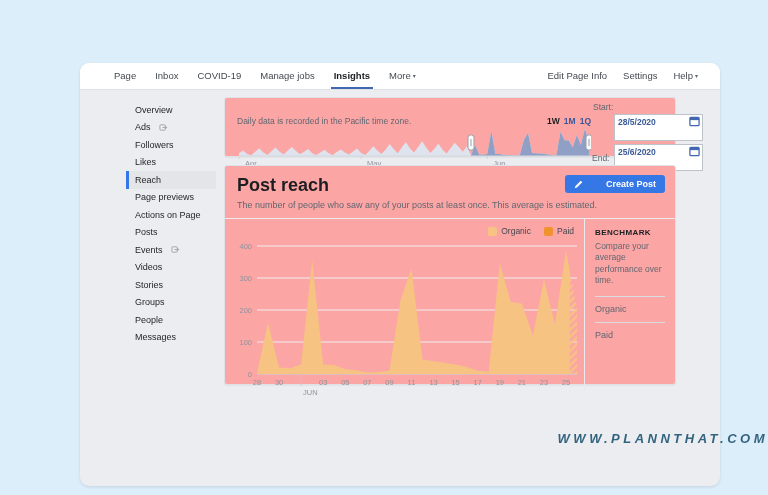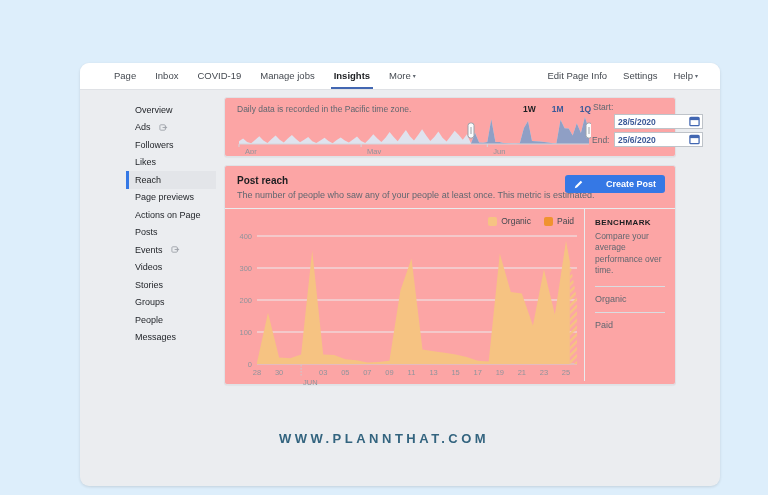--- a/index.html
+++ b/index.html
@@ -39,57 +39,57 @@
   .side-item .ext{margin-left:8px;display:inline-flex;opacity:.55;}
   .content{flex:1;padding-top:7px;}
   .card{
     background:#fca5a5;width:452px;border:1px solid #dfe2e6;border-radius:3px;
     box-sizing:border-box;box-shadow:0 1px 1px rgba(0,0,0,.04);
   }
   
   .timeline-card{height:60px;display:flex;}
   .tl-left{width:366px;box-sizing:border-box;padding:6px 0 0 12px;}
   .tl-head{display:flex;width:354px;font-size:8.5px;color:#606770;align-items:baseline;}
-  .tl-ranges{margin-left:auto;display:flex;gap:16px;font-weight:bold;}
+  .tl-ranges{margin-left:auto;display:flex;gap:4px;font-weight:bold;margin-top:12px;}
   .range-link{color:#3b5998;cursor:pointer;}
   .range-link.active{color:#1c1e21;}
   .tl-right{flex:1;box-sizing:border-box;padding:4px 6px 0 1px;font-size:8.5px;color:#606770;}
   .date-label-solo{margin:0 0 2px 1px;}
   .date-row{display:flex;align-items:center;margin-bottom:3px;}
   .date-row .dlbl{width:22px;flex-shrink:0;}
   .date-input{
     display:flex;align-items:center;border:1px solid #bec3c9;background:#fff;
-    height:13px;padding:0 2px 0 3px;flex:1;cursor:text;gap:33px;
+    height:13px;padding:0 2px 12px 3px;flex:1;cursor:text;gap:33px;
   }
   .date-value{color:#3b5998;font-weight:bold;font-size:8.5px;flex:1;}
   
   .reach-card{margin-top:8px;height:220px;position:relative;}
   .reach-header{padding:9px 12px 8px;border-bottom:1px solid #e9ebee;}
-  .reach-title{font-size:10px;font-weight:bold;color:#1c1e21;}
+  .reach-title{font-size:18px;font-weight:bold;color:#1c1e21;}
   .reach-desc{font-size:9px;color:#606770;margin-top:4px;}
   .create-btn{
     position:absolute;right:10px;top:9px;background:#3578e5;color:#fff;
     font-size:9px;font-weight:bold;border-radius:3px;padding:4px 9px;
     display:flex;gap:23px;align-items:center;cursor:pointer;
   }
   .reach-body{display:flex;height:172px;}
   .chart-zone{width:359px;box-sizing:border-box;position:relative;padding:4px 0 0 6px;}
   .legend{position:absolute;top:7px;right:10px;display:flex;gap:13px;align-items:center;font-size:8.5px;color:#444950;}
   .legend-entry{display:flex;align-items:center;}
   .swatch{width:9px;height:9px;border-radius:2px;margin-right:4px;}
   .main-chart{margin-top:13px;}
   .benchmark{flex:1;border-left:1px solid #e9ebee;padding:9px 10px;box-sizing:border-box;}
   .bm-title{font-size:8px;font-weight:bold;letter-spacing:.4px;color:#1c1e21;}
   .bm-desc{font-size:8.5px;color:#606770;margin-top:4px;line-height:1.35;padding-bottom:9px;border-bottom:1px solid #dadde1;}
   .bm-item{font-size:9px;color:#606770;padding:7px 0 8px;border-bottom:1px solid #dadde1;cursor:pointer;}
   .bm-item:last-child{border-bottom:none;}
   
   .footer{
-    position:absolute;left:0;right:0;top:431px;text-align:center;
-    font-size:13px;letter-spacing:3.5px;color:#33647f;font-weight:bold;
+    position:absolute;left:0;right:0;top:431px;text-align:right;
+    font-size:13px;letter-spacing:3.5px;color:#33647f;font-weight:bold;font-style:italic;
   }
 </style>
 </head>
 <body>
 
 <div class="window">
 
   <div class="navbar">
     <div class="nav-left">
         <div class="nav-item">Page</div>
@@ -220,21 +220,21 @@
                   <rect x="1" y="1.5" width="10" height="3" fill="#4267b2"></rect>
                 </svg>
             </span>
           </div>
         </div>
       </div>
 
       <div class="card reach-card">
         <div class="reach-header">
           <div class="reach-title">Post reach</div>
-          <div class="reach-desc">The number of people who saw any of your people at least once. This metric is estimated.</div>
+          <div class="reach-desc">The number of people who saw any of your posts at least once. This average is estimated.</div>
           <div class="create-btn">
             <svg width="9" height="9" viewBox="0 0 12 12">
                 <path d="M1 11 L2 8 L9 1 L11 3 L4 10 Z" fill="#fff"></path>
               </svg>
             <span>Create Post</span>
           </div>
         </div>
         <div class="reach-body">
           <div class="chart-zone">
             <div class="legend">

